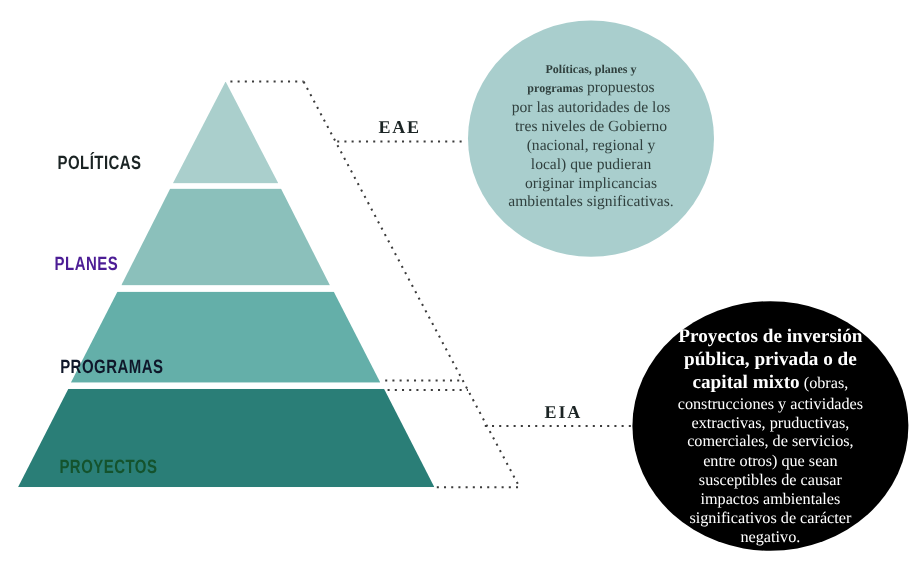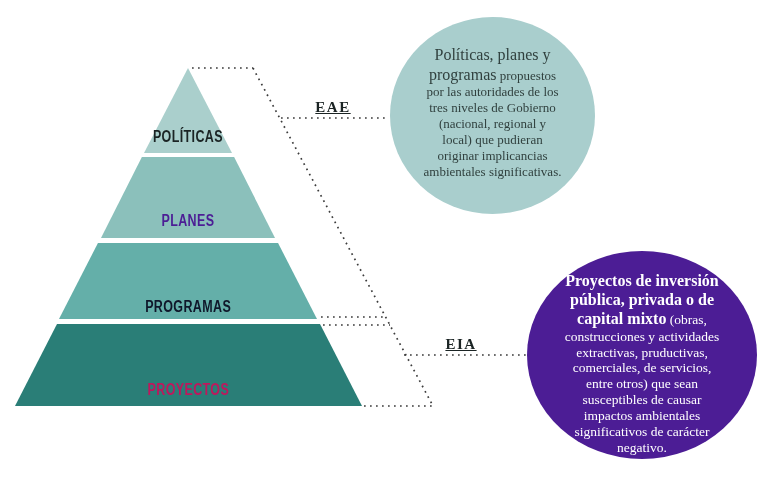--- a/index.html
+++ b/index.html
@@ -12,63 +12,63 @@
   .lv1{left:144px;top:68px;width:88px;height:85px;
        clip-path:polygon(50% 0,100% 100%,0 100%);}
   .lv2{left:101px;top:157px;width:174px;height:81px;
        clip-path:polygon(23.5% 0,76.5% 0,100% 100%,0 100%);}
   .lv3{left:59px;top:243px;width:258px;height:76px;
        clip-path:polygon(15.1% 0,84.9% 0,100% 100%,0 100%);}
   .lv4{left:15px;top:324px;width:347px;height:82px;
        clip-path:polygon(12.1% 0,87.9% 0,100% 100%,0 100%);}
   
   .pyr-label{
-    position:absolute;left:38px;width:300px;text-align:center;
+    position:absolute;left:38px;width:300px;
     font-weight:bold;font-size:16px;letter-spacing:.5px;line-height:18px;
   }
   .pyr-label .cond{display:inline-block;transform:scaleX(.78);transform-origin:center;}
   .pl1{top:128px;} .pl2{top:212px;} .pl3{top:298px;} .pl4{top:381px;}
   
   .conn-label{
     position:absolute;width:80px;text-align:center;
-    font-family:"Liberation Serif",serif;font-weight:bold;font-size:15px;letter-spacing:1.5px;text-decoration:underline;
+    font-family:"Liberation Serif",serif;font-weight:bold;font-size:15px;letter-spacing:1.5px;
   }
   .eae-pos{left:293px;top:99px;}
-  .eia-pos{left:421px;top:336px;}
+  .eia-pos{left:405px;top:336px;text-align:right;}
   
   .bubble{
     position:absolute;border-radius:50%;
     display:flex;flex-direction:column;align-items:center;justify-content:center;
     font-family:"Liberation Serif",serif;text-align:center;
   }
   .bubble-eae{left:390px;top:17px;width:205px;height:197px;}
   .bubble-eia{left:527px;top:251px;width:230px;height:208px;}
   .bubble-text{white-space:pre-line;}
   .bubble-eae .bubble-text{width:180px;font-size:13px;line-height:1.22;padding-bottom:6px;}
   .bubble-eia .bubble-text{width:208px;font-size:13.5px;line-height:1.18;padding-top:18px;}
-  .bubble-eae .bold{font-weight:normal;font-size:16px;}
+  .bubble-eae .bold{font-weight:bold;font-size:10px;}
   .bubble-eia .bold{font-weight:bold;font-size:16px;}
   
   .lines{position:absolute;left:0;top:0;pointer-events:none;}
 </style>
 </head>
 <body>
 
 <div class="canvas">
 
   <div>
     <div class="level lv1" style="background: rgb(170, 207, 204);"></div>
     <div class="level lv2" style="background: rgb(139, 192, 187);"></div>
     <div class="level lv3" style="background: rgb(100, 175, 169);"></div>
     <div class="level lv4" style="background: rgb(42, 126, 119);"></div>
 
     <div class="pyr-label pl1" style="color: rgb(27, 36, 36);"><span class="cond">POLÍTICAS</span></div>
     <div class="pyr-label pl2" style="color: #4c1d95;"><span class="cond">PLANES</span></div>
     <div class="pyr-label pl3" style="color: #0f172a;"><span class="cond">PROGRAMAS</span></div>
-    <div class="pyr-label pl4" style="color: #be185d;"><span class="cond">PROYECTOS</span></div>
+    <div class="pyr-label pl4" style="color: #14532d;"><span class="cond">PROYECTOS</span></div>
   </div>
 
   <svg class="lines" width="768" height="487" viewBox="0 0 768 487">
     <g fill="none" stroke-width="1.7" stroke-dasharray="1.7 4.3">
       <line x1="192" y1="68" x2="253" y2="68" stroke="#3c3c3c"></line>
       <line x1="253" y1="68" x2="433" y2="406" stroke="#3c3c3c"></line>
       <line x1="281" y1="118" x2="389" y2="118" stroke="#3c3c3c"></line>
       <line x1="321" y1="317" x2="387" y2="317" stroke="#3c3c3c"></line>
       <line x1="323" y1="325" x2="390" y2="325" stroke="#3c3c3c"></line>
       <line x1="404" y1="355" x2="527" y2="355" stroke="#3c3c3c"></line>
@@ -83,21 +83,21 @@
     <div class="bubble-text"><span class="bold">Políticas, planes y
 programas</span><span> propuestos
 por las autoridades de los
 tres niveles de Gobierno
 (nacional, regional y
 local) que pudieran
 originar implicancias
 ambientales significativas.</span></div>
   </div>
 
-  <div class="bubble bubble-eia" style="background: #4c1d95; color: rgb(255, 255, 255); justify-content: center;">
+  <div class="bubble bubble-eia" style="background: #000000; color: rgb(255, 255, 255); justify-content: center;">
     <div class="bubble-text"><span class="bold">Proyectos de inversión
 pública, privada o de
 capital mixto</span><span> (obras,
 construcciones y actividades
 extractivas, pruductivas,
 comerciales, de servicios,
 entre otros) que sean
 susceptibles de causar
 impactos ambientales
 significativos de carácter

